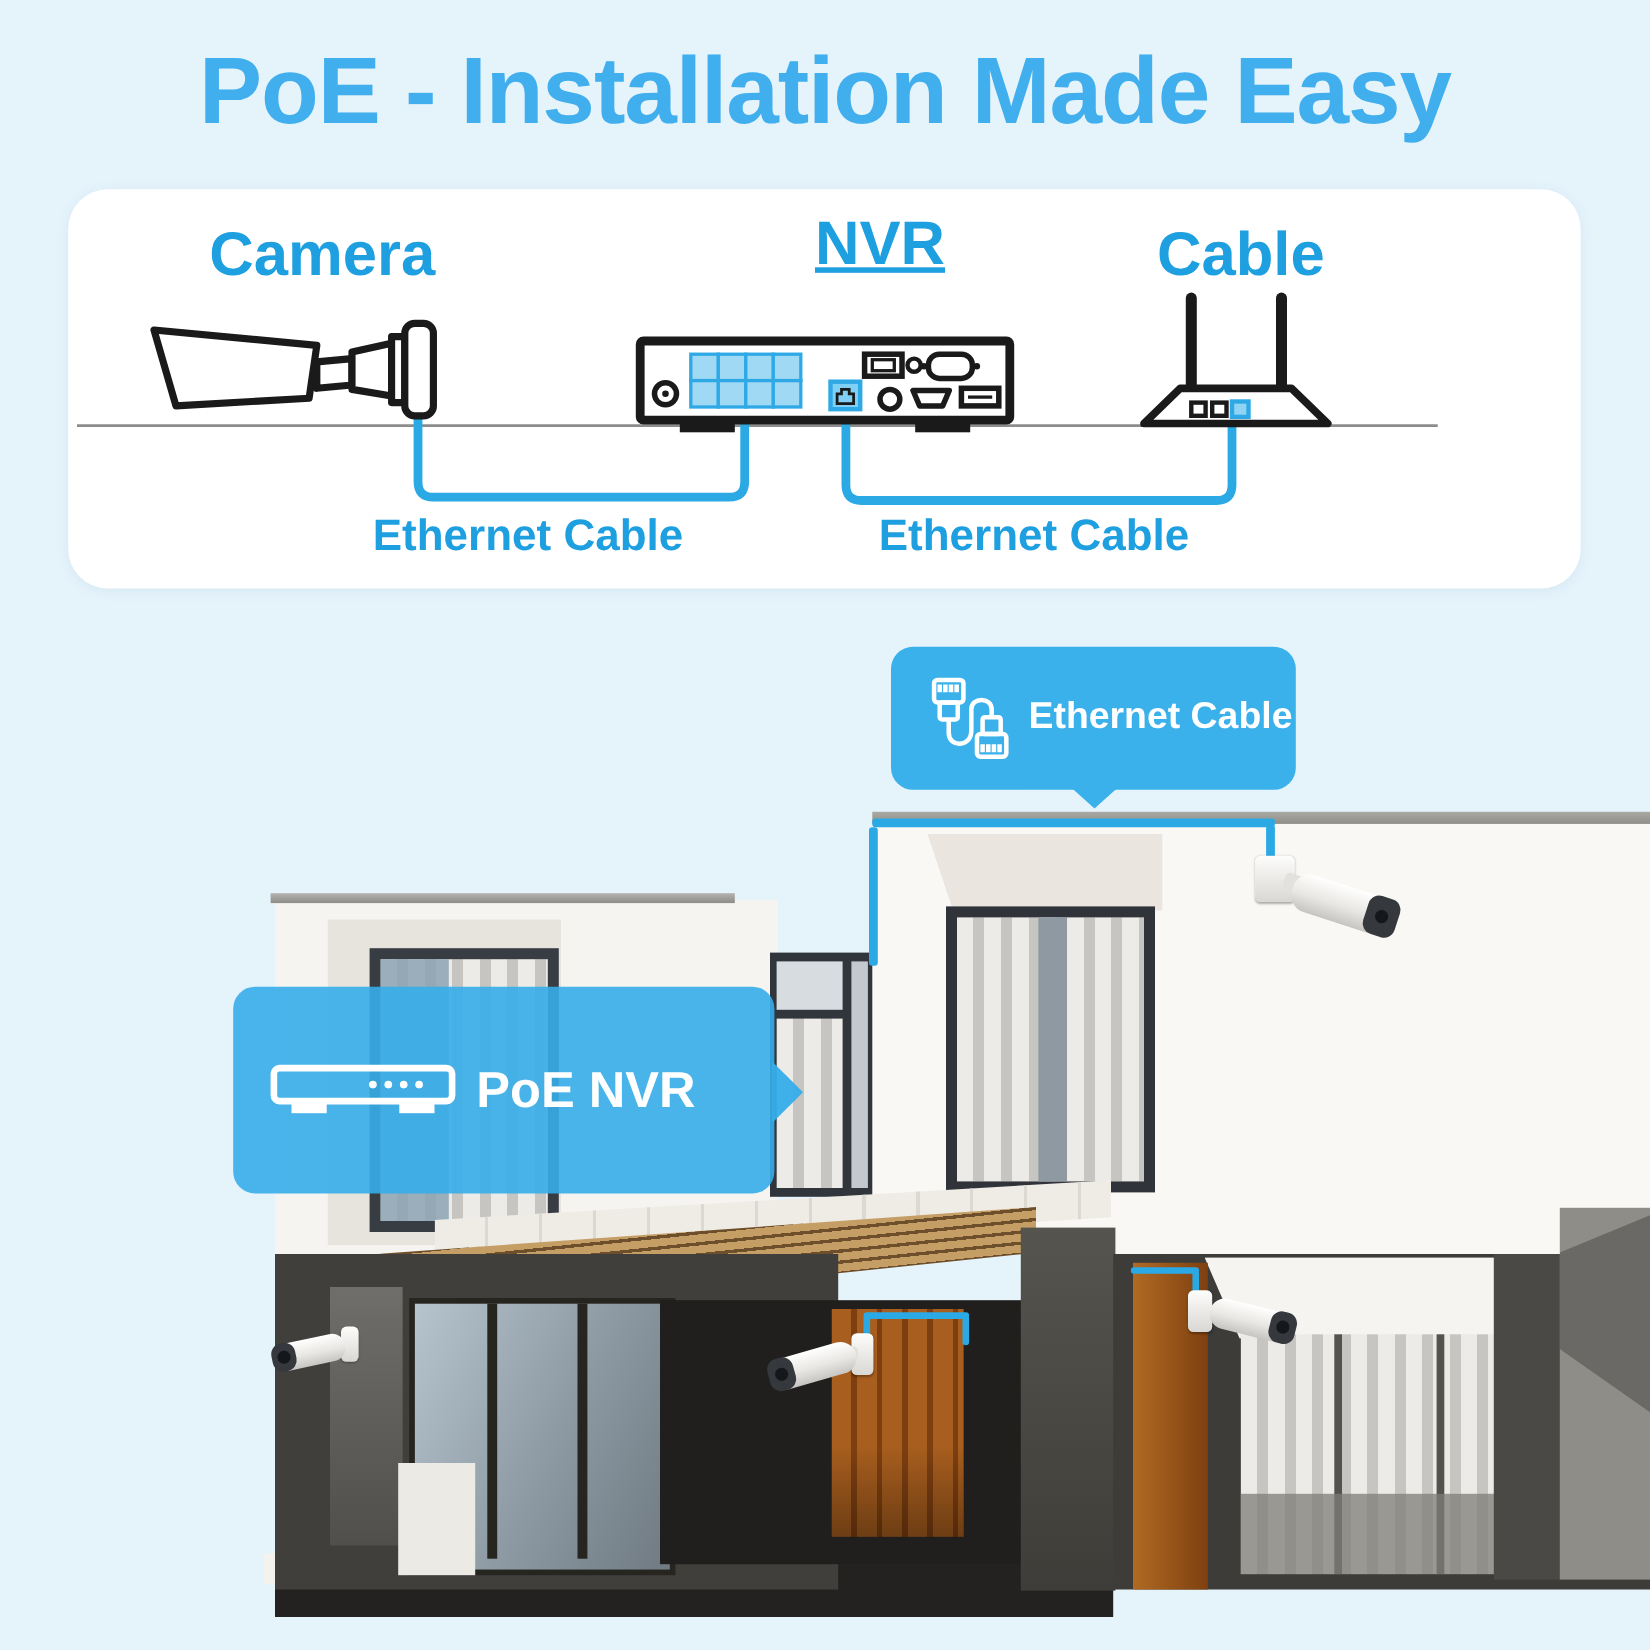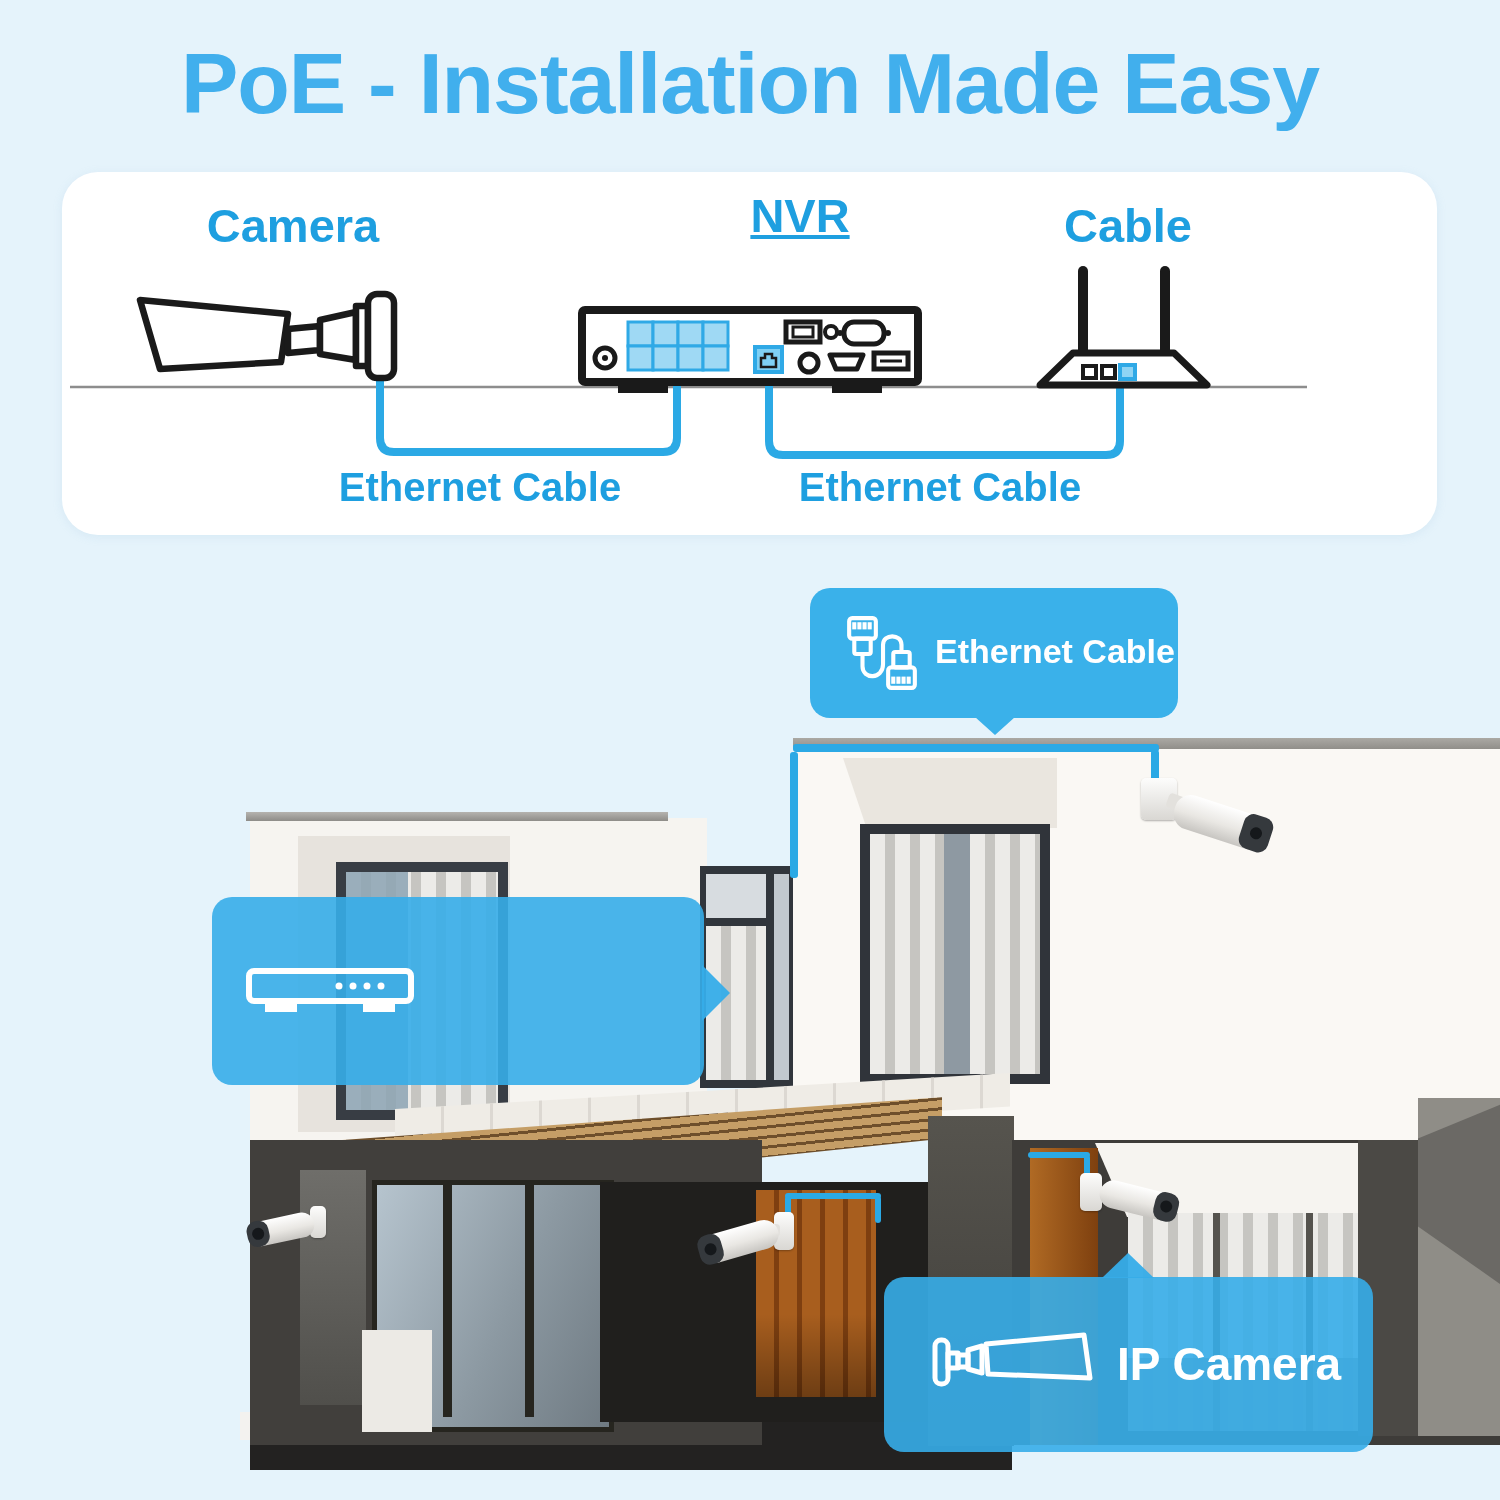--- a/index.html
+++ b/index.html
@@ -13,21 +13,21 @@
   #title{
     position:absolute;left:0;top:34px;width:1500px;text-align:center;
     font-size:86px;font-weight:bold;color:#41AFED;letter-spacing:-1px;
   }
   
   #card{
     position:absolute;left:62px;top:172px;width:1375px;height:363px;
     background:#ffffff;border-radius:36px;
     box-shadow:0 2px 10px rgba(150,190,215,.18);
   }
-  .diag-label{position:absolute;transform:translateX(-50%);color:#1E9FE0;font-weight:bold;font-size:47px;white-space:nowrap;}
+  .diag-label{position:absolute;transform:translateX(-50%);color:#1E9FE0;font-weight:bold;font-size:56px;white-space:nowrap;}
   .diag-sub{position:absolute;transform:translateX(-50%);color:#2AA7E3;font-weight:normal;font-size:34px;white-space:nowrap;}
   .diag-cable-label{position:absolute;transform:translateX(-50%);color:#1E9FE0;font-weight:bold;font-size:40px;white-space:nowrap;}
   
   #scene{position:absolute;left:0;top:0;width:1500px;height:1500px;}
   .cable{background:#2BA9E5;position:absolute;border-radius:3px;}
   .curtains{background:repeating-linear-gradient(90deg,#ECEBE8 0 15px,#C6C5C1 15px 25px);}
   
   .cam{position:absolute;}
   .cam .body{position:absolute;background:linear-gradient(180deg,#ffffff,#e9e7e3 55%,#c7c5c1);border-radius:16px;}
   .cam .cap{position:absolute;top:-1px;height:103%;background:#35393D;border-radius:10px;}
@@ -238,27 +238,17 @@
     <div class="tri" style="right:-26px;top:68px;border-top:28px solid transparent;border-bottom:28px solid transparent;border-left:28px solid rgba(54,173,233,.95);"></div>
     <svg style="position:absolute;left:33px;top:70px;" width="170" height="48" viewBox="0 0 170 48">
       <rect x="4" y="4" width="162" height="30" rx="5" fill="none" stroke="#ffffff" stroke-width="6"></rect>
       <circle cx="94" cy="19" r="3.5" fill="#ffffff"></circle>
         <circle cx="108" cy="19" r="3.5" fill="#ffffff"></circle>
       <circle cx="122" cy="19" r="3.5" fill="#ffffff"></circle>
         <circle cx="136" cy="19" r="3.5" fill="#ffffff"></circle>
       <rect x="20" y="36" width="32" height="9" fill="#ffffff"></rect>
       <rect x="118" y="36" width="32" height="9" fill="#ffffff"></rect>
     </svg>
-  </div>
-
-  <div class="badge translucent" style="left:884px;top:1277px;width:489px;height:175px;">
-    <div class="tri" style="left:218px;top:-24px;border-left:26px solid transparent;border-right:26px solid transparent;border-bottom:25px solid rgba(54,173,233,.95);"></div>
-    <svg style="position:absolute;left:48px;top:55px;" width="162" height="58" viewBox="0 0 162 58" fill="none" stroke="#ffffff" stroke-width="5" stroke-linejoin="round">
-      <rect x="3" y="8" width="13" height="44" rx="6"></rect>
-      <rect x="16" y="21" width="10" height="15"></rect>
-      <rect x="26" y="23" width="10" height="12"></rect>
-      <path d="M36,18 L50,14 L50,41 L36,37 Z"></path>
-      <path d="M54,12 L152,3 L158,46 L56,42 Z"></path>
-    </svg>
-    <div class="btext" style="left:233px;top:60px;font-size:46px;">IP Camera</div>
-  </div>
+    <div class="btext" style="left:221px;top:66px;font-size:46px;">PoE NVR</div>
+  </div>
+
 
 </div>
 
 </body></html>

